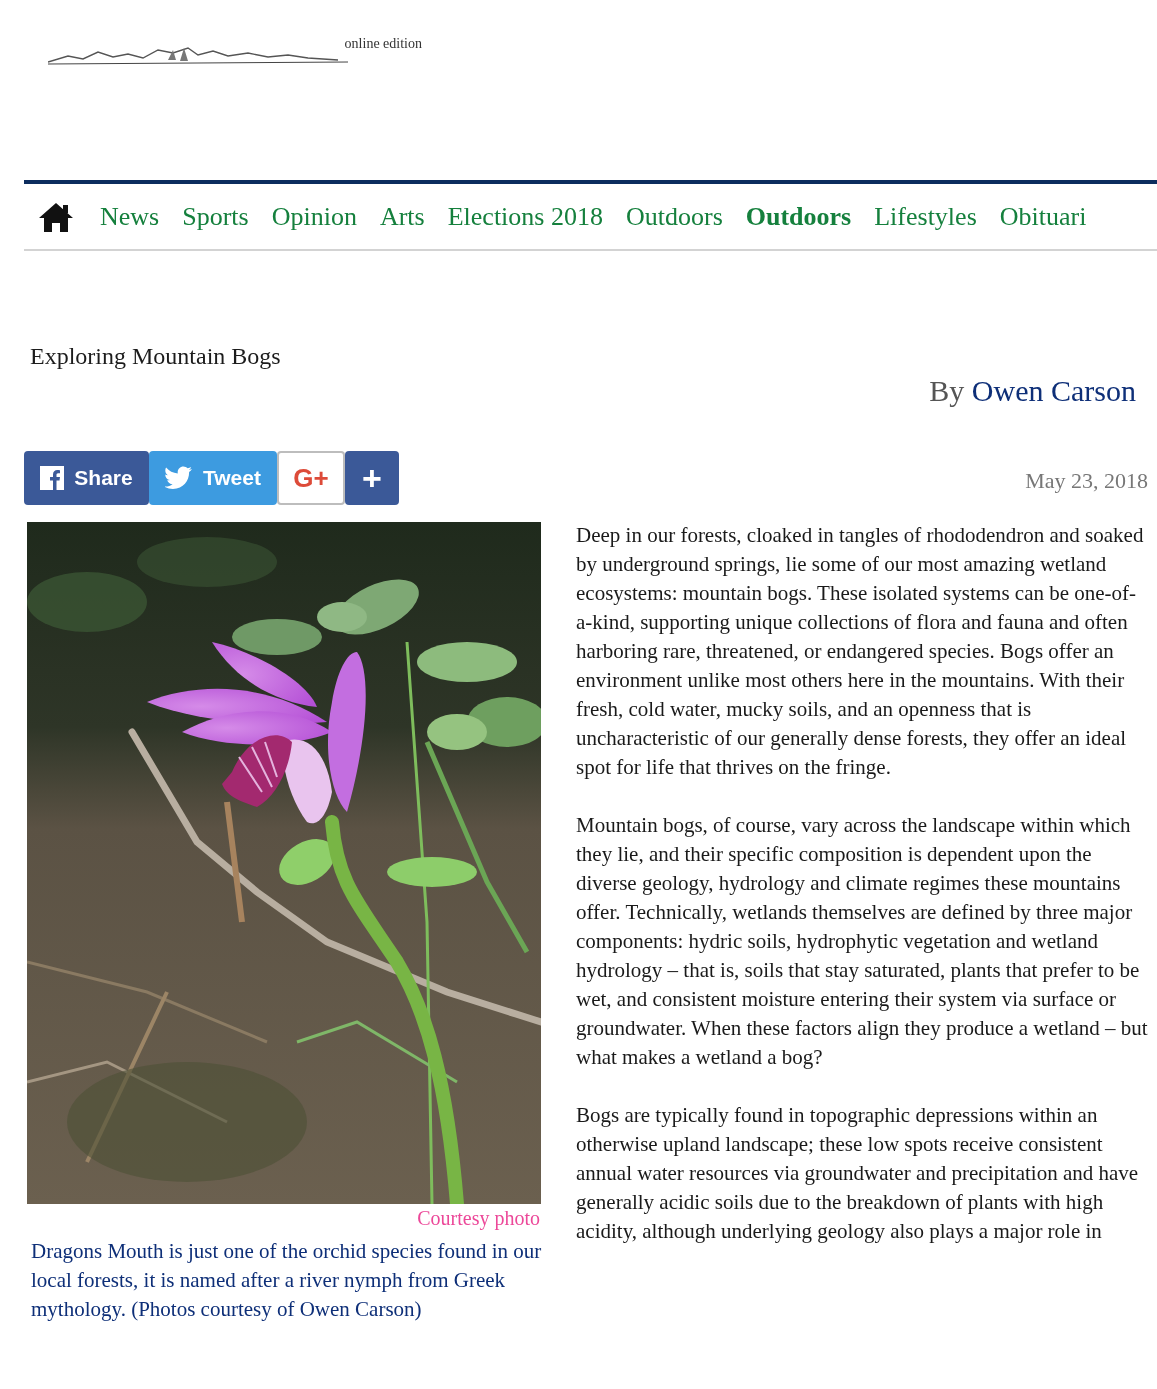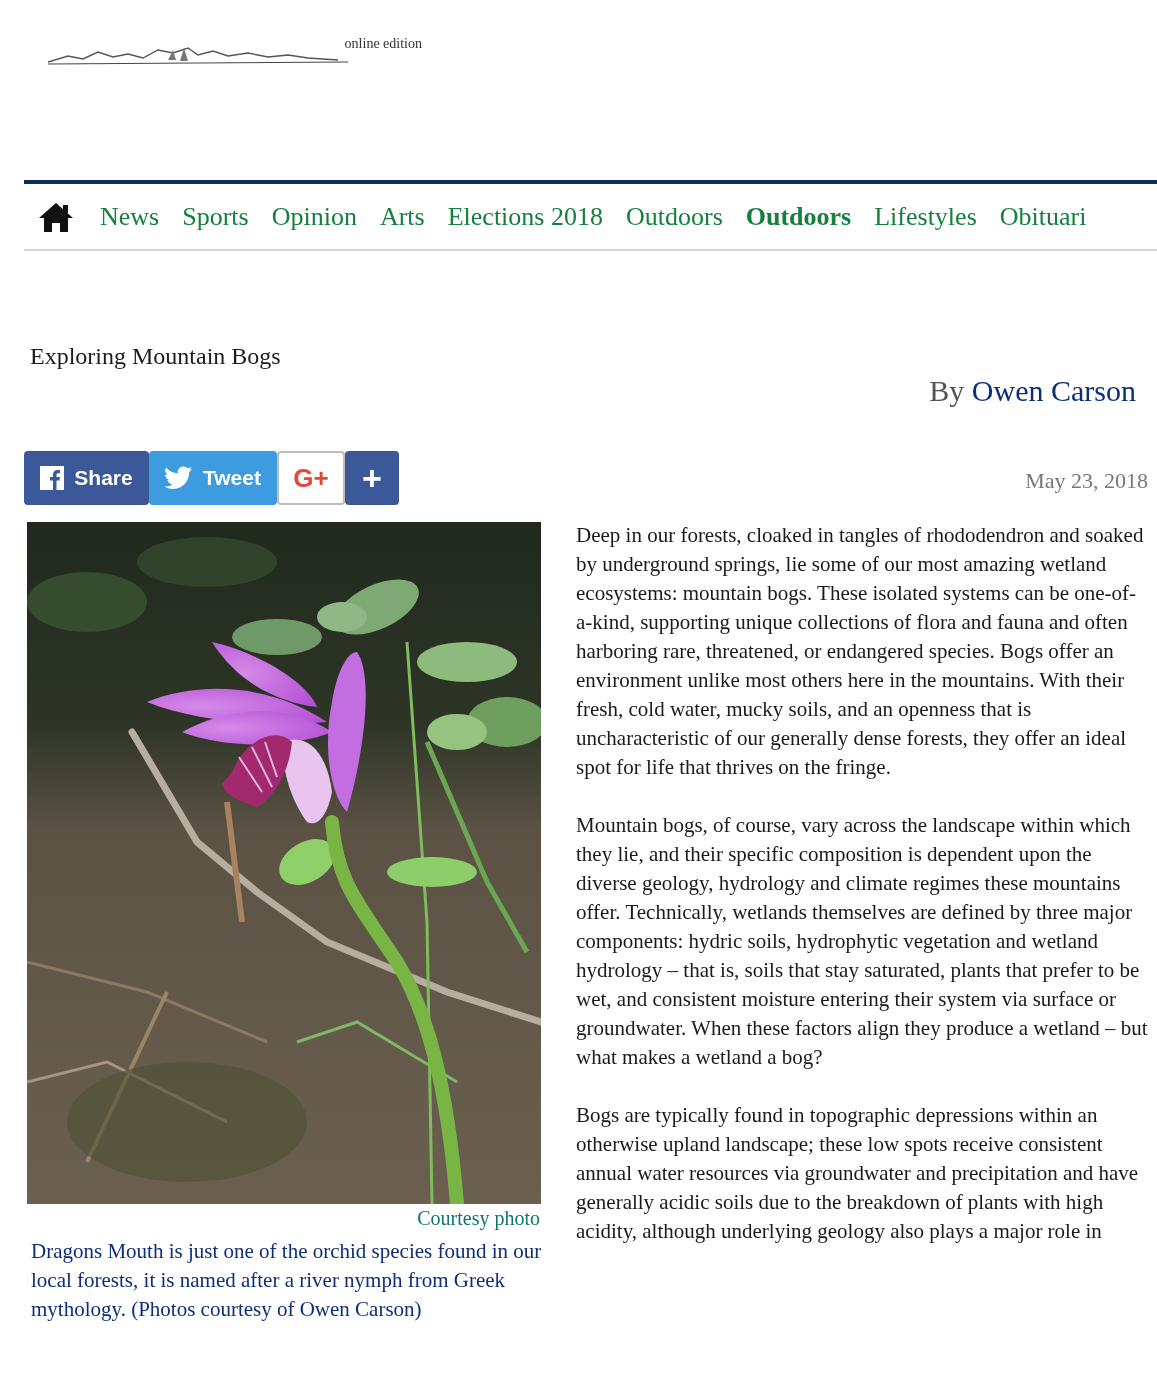--- a/index.html
+++ b/index.html
@@ -25,21 +25,21 @@
 
   .share-bar { position: absolute; left: 24px; top: 451px; display: flex; }
   .sbtn { height: 54px; border-radius: 4px; display: flex; align-items: center; justify-content: center; color: #fff; font-family: "Liberation Sans", sans-serif; font-weight: bold; font-size: 21px; cursor: pointer; }
   .sbtn.fb { width: 125px; background: #3b5998; }
   .sbtn.tw { width: 128px; background: #3d9be0; }
   .sbtn.gp { width: 68px; background: #fff; border: 2px solid #bdbdbd; color: #dd4b39; font-size: 26px; }
   .sbtn.more { width: 54px; background: #3b5998; font-size: 34px; font-weight: bold; }
   .sbtn .ic { margin-right: 10px; display: inline-flex; }
 
   .photo { position: absolute; left: 27px; top: 522px; width: 514px; height: 682px; overflow: hidden; background: #4a4436; }
-  .photo-credit { position: absolute; right: 617px; top: 1207px; font-family: "Liberation Serif", serif; font-size: 20px; color: #0f766e; }
+  .photo-credit { position: absolute; right: 617px; top: 1207px; font-family: "Liberation Serif", serif; font-size: 20px; color: #ec4899; }
   .caption { position: absolute; left: 31px; top: 1237px; width: 520px; font-family: "Liberation Serif", serif; font-size: 21px; line-height: 29px; color: #0e2f78; }
 
   .body-text { position: absolute; left: 576px; top: 521px; width: 572px; font-family: "Liberation Serif", serif; font-size: 21px; line-height: 29px; color: #1a1a1a; }
   .body-text p { margin-bottom: 29px; }
 </style>
 </head>
 <body>
 
 <div class="masthead">
   <div class="sub">online edition</div>

